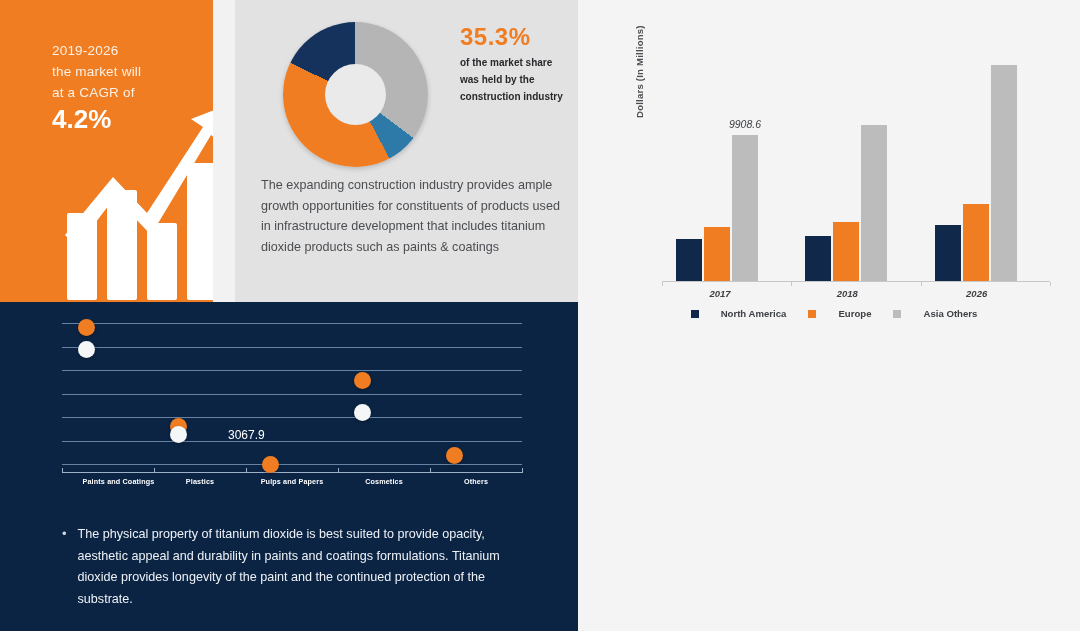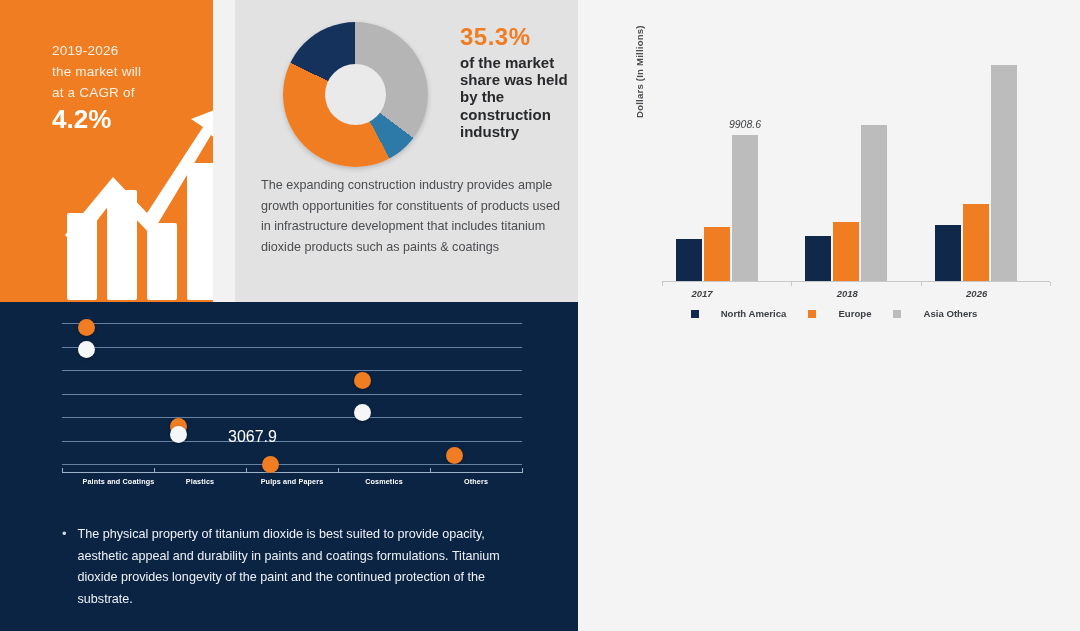--- a/index.html
+++ b/index.html
@@ -28,39 +28,39 @@
             #b5b5b5 0deg 127deg,
             #2d7aa8 127deg 152deg,
             #f07d22 152deg 296deg,
             #15325c 296deg 360deg);
          box-shadow:0 2px 5px rgba(0,0,0,.18);}
   #donut-hole{position:absolute;left:42px;top:42px;width:61px;height:61px;
               border-radius:50%;background:#eaeaea;}
   #donut-callout{position:absolute;left:225px;top:22px;width:112px;}
   #donut-pct{font-size:24px;font-weight:bold;color:#f07d22;letter-spacing:.5px;
              line-height:30px;}
-  #donut-desc{font-size:15px;font-weight:bold;color:#27292c;line-height:17.2px;
+  #donut-desc{font-size:10px;font-weight:bold;color:#27292c;line-height:17.2px;
               margin-top:2px;}
   #donut-para{position:absolute;left:26px;top:175px;width:300px;font-size:12.6px;
               line-height:20.6px;color:#4a4d51;}
 
   
   #navy-panel{position:absolute;left:0;top:302px;width:578px;height:329px;
               background:#0b2444;}
   #dotplot{position:absolute;left:62px;top:9px;width:470px;height:162px;}
   .grid-line{position:absolute;left:0;width:460px;height:1px;background:#7794b5;opacity:.85;}
   #dp-axis{position:absolute;left:0;bottom:0;width:460px;height:1px;background:#9db1c7;}
   .tick{position:absolute;bottom:0;width:1px;height:5px;background:#9db1c7;}
   .dot{position:absolute;border-radius:50%;}
   .dot-o{background:#f07d22;box-shadow:0 1px 3px rgba(0,0,0,.35);}
   .dot-w{background:#f4f6f8;box-shadow:0 1px 3px rgba(0,0,0,.35);}
   .cat-label{position:absolute;top:166px;font-size:7.2px;font-weight:bold;color:#ffffff;
              text-align:center;letter-spacing:.15px;white-space:nowrap;
              transform:translateX(-50%);}
-  #dp-value{position:absolute;font-size:16px;color:#ffffff;white-space:nowrap;}
+  #dp-value{position:absolute;font-size:12px;color:#ffffff;white-space:nowrap;}
   #navy-bullet{position:absolute;left:62px;top:222px;width:472px;display:flex;gap:11px;}
   #navy-bullet .bdot{color:#cfd9e4;font-size:13px;line-height:20px;}
   #navy-bullet .btxt{font-size:12.6px;line-height:21.5px;color:#eef2f6;}
 
   
   #right-col{position:absolute;left:578px;top:0;width:502px;height:631px;
              background:#f4f4f4;}
 
   
   #bar-chart{position:absolute;left:62px;top:30px;width:420px;height:300px;}
@@ -181,21 +181,21 @@
               <div class="bar" style="left: 56px; width: 26px; height: 155.882px; background: rgb(188, 188, 188);"></div>
             </div>
             <div class="bgroup" style="left: 272.667px; width: 84px;">
               <div class="bar" style="left: 0px; width: 26px; height: 55.7353px; background: rgb(16, 41, 74);"></div>
               <div class="bar" style="left: 28px; width: 26px; height: 76.9118px; background: rgb(240, 125, 34);"></div>
               <div class="bar" style="left: 56px; width: 26px; height: 216.176px; background: rgb(188, 188, 188);"></div>
             </div>
           </div>
         <div id="baseline"></div>
         <div id="xcats">
-            <div class="xcat" style="left: 40px;">2017</div>
+            <div class="xcat" style="left: 58px;">2017</div>
             <div class="xtick" style="left: 0px;"></div>
             <div class="xcat" style="left: 185.333px;">2018</div>
             <div class="xtick" style="left: 129.333px;"></div>
             <div class="xcat" style="left: 314.667px;">2026</div>
             <div class="xtick" style="left: 258.667px;"></div>
             <div class="xtick" style="left: 388px;"></div>
           </div>
       </div>
       <div id="bar-legend">
           <div class="leg">

